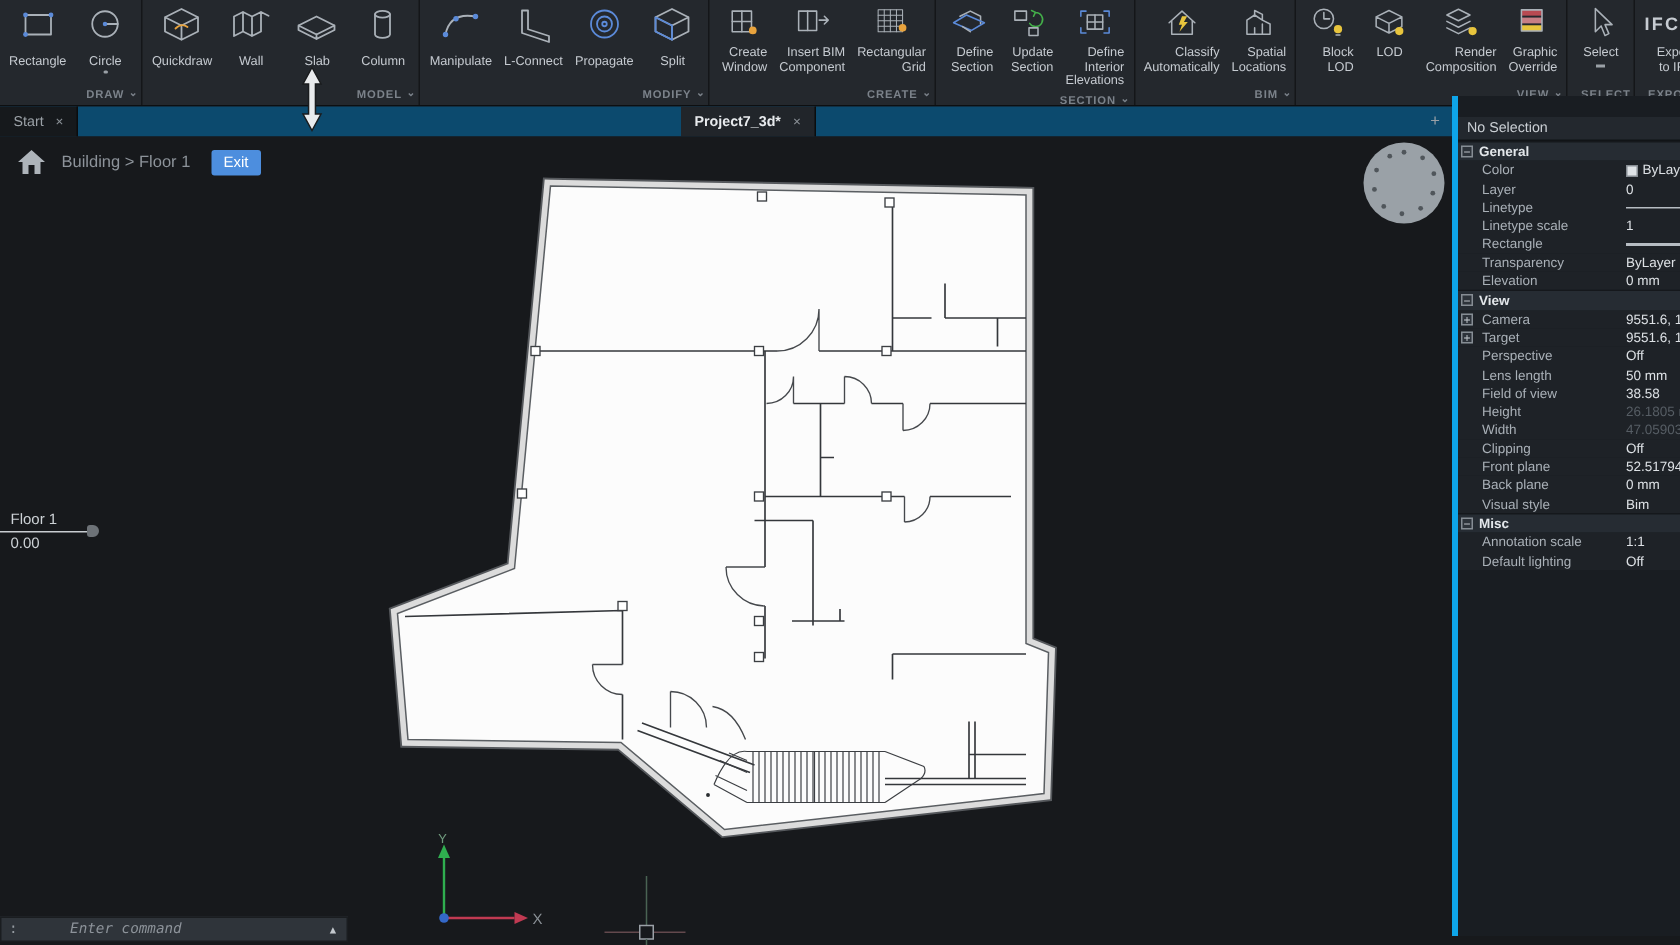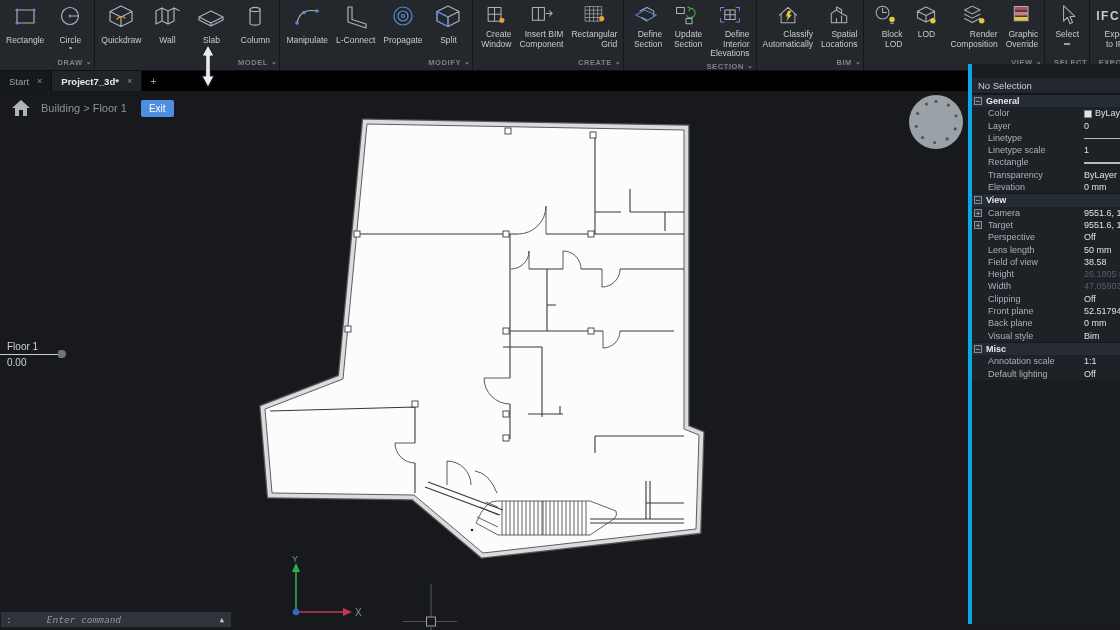--- a/index.html
+++ b/index.html
@@ -21,21 +21,21 @@
   .lbl2{display:block;max-width:60px;font-size:8.5px;line-height:1.12;text-align:right;color:#c6cbd1;margin-top:1px;}
   .glabel{height:12px;display:flex;align-items:center;justify-content:flex-end;gap:3px;
           font-size:7.5px;letter-spacing:.6px;color:#7b828a;padding-bottom:2px;font-weight:bold;}
   .chev{font-size:7px;color:#7b828a;}
   .ifc{flex-direction:row;display:flex;color:#c6cbd1;}
   .ifc b{font-size:12px;letter-spacing:1.5px;font-weight:bold;}
   .ifc i{font-style:normal;font-size:9px;line-height:5px;color:#9aa0a6;}
   .subdot{position:absolute;bottom:-1px;left:50%;margin-left:-1px;width:2.5px;height:2.5px;background:#9aa0a6;border-radius:50%;}
   .subdash{position:absolute;bottom:-2px;left:50%;margin-left:-3px;width:6px;height:1.5px;background:#9aa0a6;}
   
-  #tabbar{position:absolute;left:0;top:71px;width:968px;height:20px;background:#000000;display:flex;align-items:stretch;}
+  #tabbar{position:absolute;left:0;top:71px;width:968px;height:20px;background:#0c4a6e;display:flex;align-items:stretch;justify-content:space-between;}
   .tab{display:flex;align-items:center;padding:0 9px;font-size:9.5px;color:#9aa0a6;background:#16191c;border-right:1px solid #0a0c0d;}
   .tab.active{background:#21252a;color:#e8ebee;font-weight:bold;}
   .tclose{margin-left:8px;font-size:9px;color:#8a9096;font-weight:normal;}
   .tadd{display:flex;align-items:center;padding:0 8px;font-size:11px;color:#9aa0a6;}
   
   #canvas{position:absolute;left:0;top:91px;width:968px;height:539px;background:#17191c;overflow:hidden;}
   #plan{position:absolute;left:250px;top:0px;}
   #breadcrumb{position:absolute;left:10px;top:7px;display:flex;align-items:center;}
   #homeicn svg{display:block;}
   #crumbtext{margin-left:9px;font-size:11px;color:#8d939a;}

